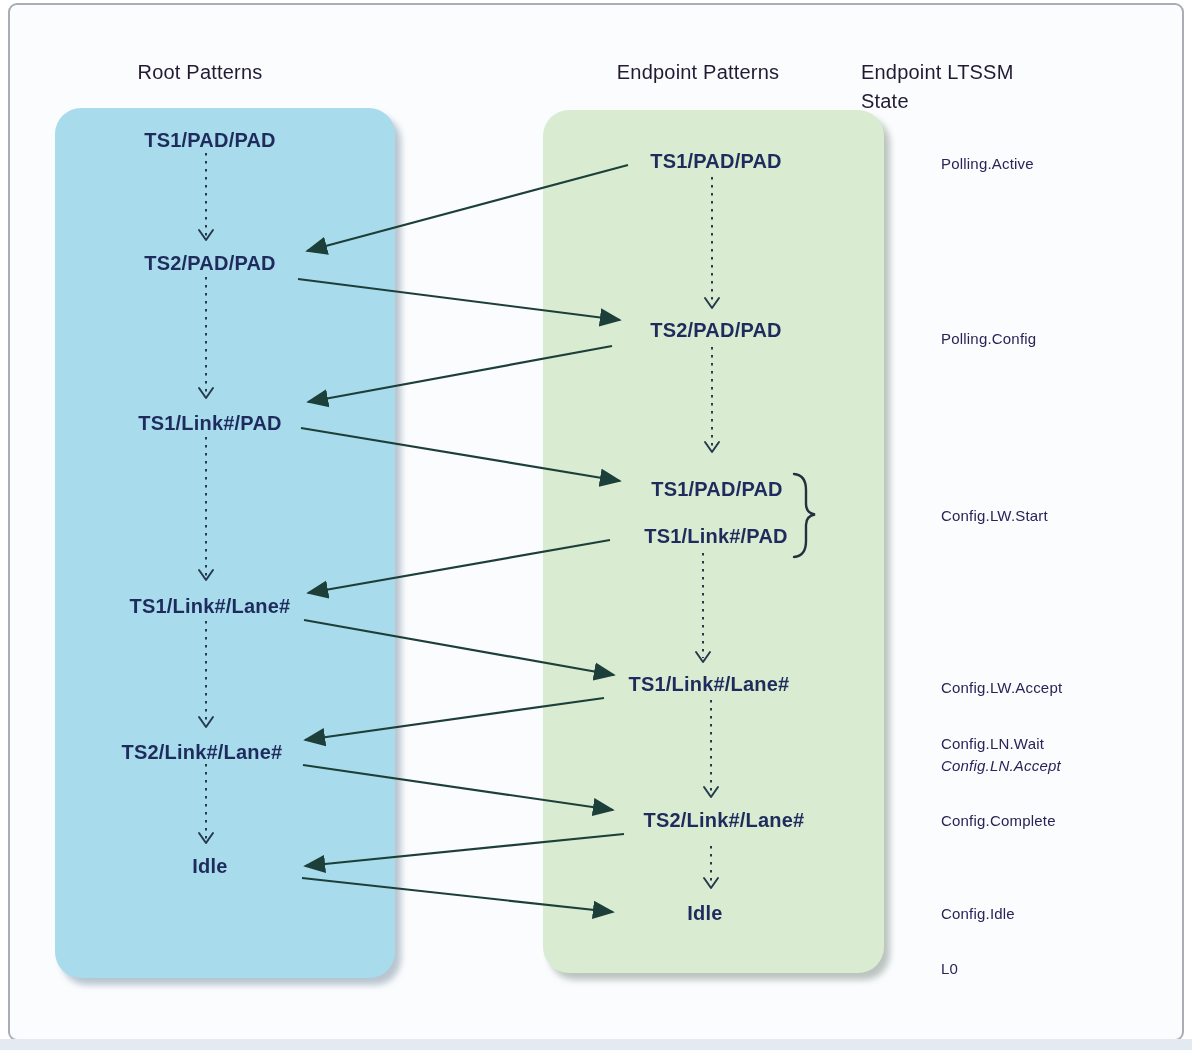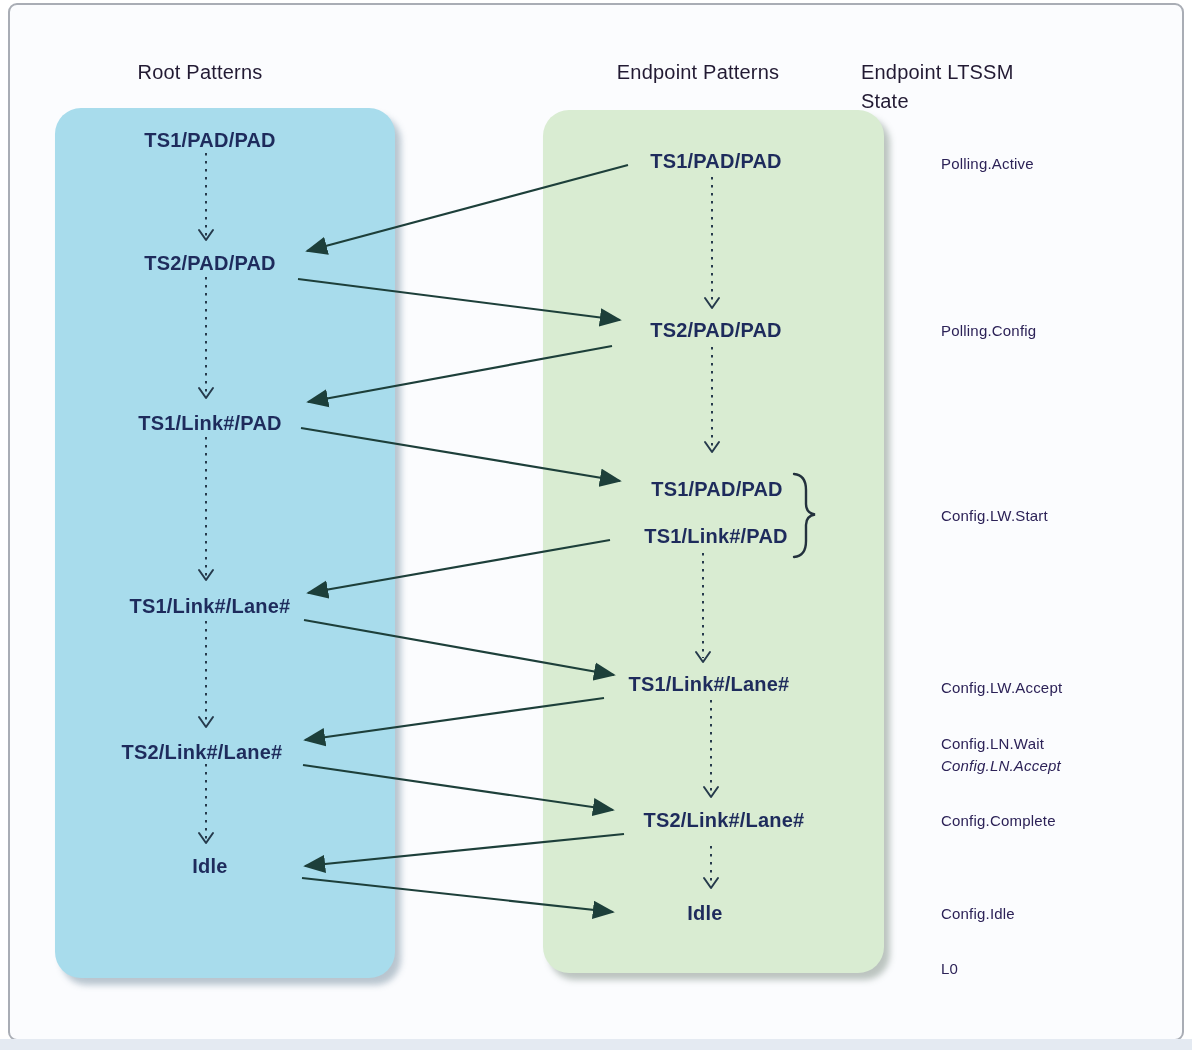--- a/index.html
+++ b/index.html
@@ -86,21 +86,21 @@
 
 <div class="pattern-label" style="left:716px;top:161px;">TS1/PAD/PAD</div>
 <div class="pattern-label" style="left:716px;top:330px;">TS2/PAD/PAD</div>
 <div class="pattern-label" style="left:717px;top:489px;">TS1/PAD/PAD</div>
 <div class="pattern-label" style="left:716px;top:536px;">TS1/Link#/PAD</div>
 <div class="pattern-label" style="left:709px;top:684px;">TS1/Link#/Lane#</div>
 <div class="pattern-label" style="left:724px;top:820px;">TS2/Link#/Lane#</div>
 <div class="pattern-label" style="left:705px;top:913px;">Idle</div>
 
 <div class="state-label" style="left:941px;top:163px;">Polling.Active</div>
-<div class="state-label" style="left:941px;top:330px;text-align:center;">Polling.Config</div>
+<div class="state-label" style="left:941px;top:338px;text-align:center;">Polling.Config</div>
 <div class="state-label" style="left:941px;top:515px;">Config.LW.Start</div>
 <div class="state-label" style="left:941px;top:687px;">Config.LW.Accept</div>
 <div class="state-label" style="left:941px;top:743px;text-align:center;">Config.LN.Wait</div>
 <div class="state-label" style="left:941px;top:765px;font-style:italic;">Config.LN.Accept</div>
 <div class="state-label" style="left:941px;top:820px;">Config.Complete</div>
 <div class="state-label" style="left:941px;top:913px;">Config.Idle</div>
 <div class="state-label" style="left:941px;top:968px;">L0</div>
 
 <svg class="overlay" width="1192" height="1050" viewBox="0 0 1192 1050">
   <defs>

